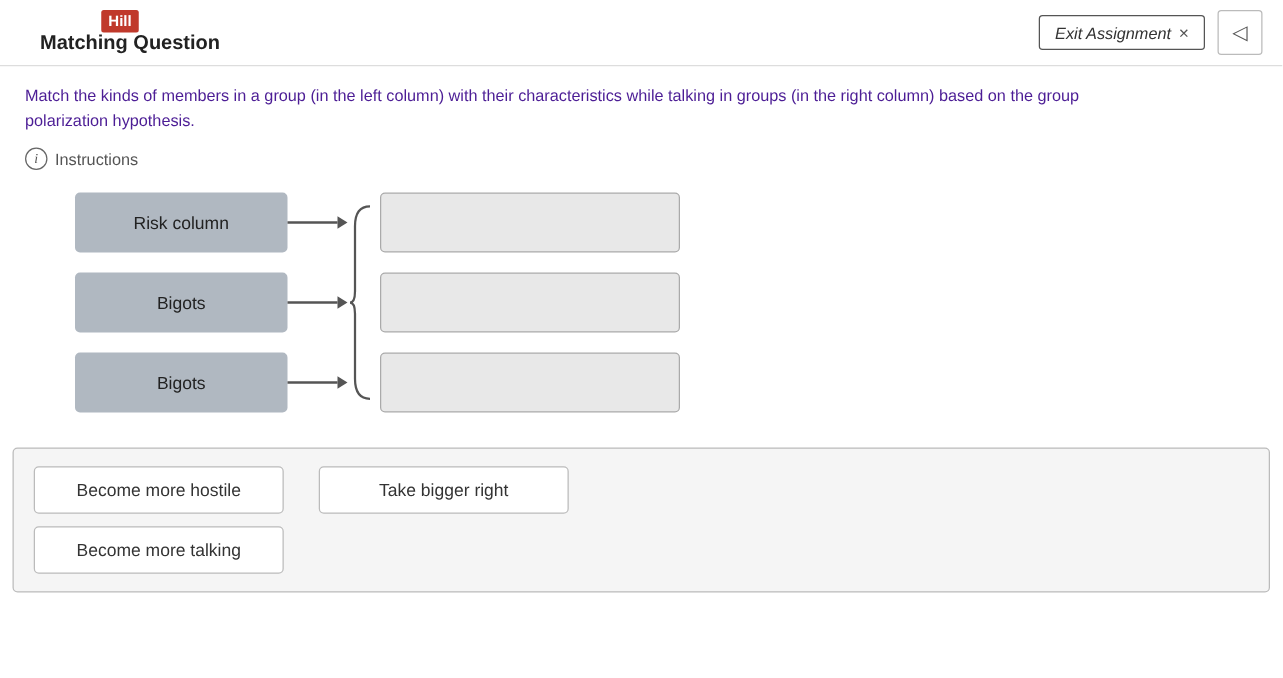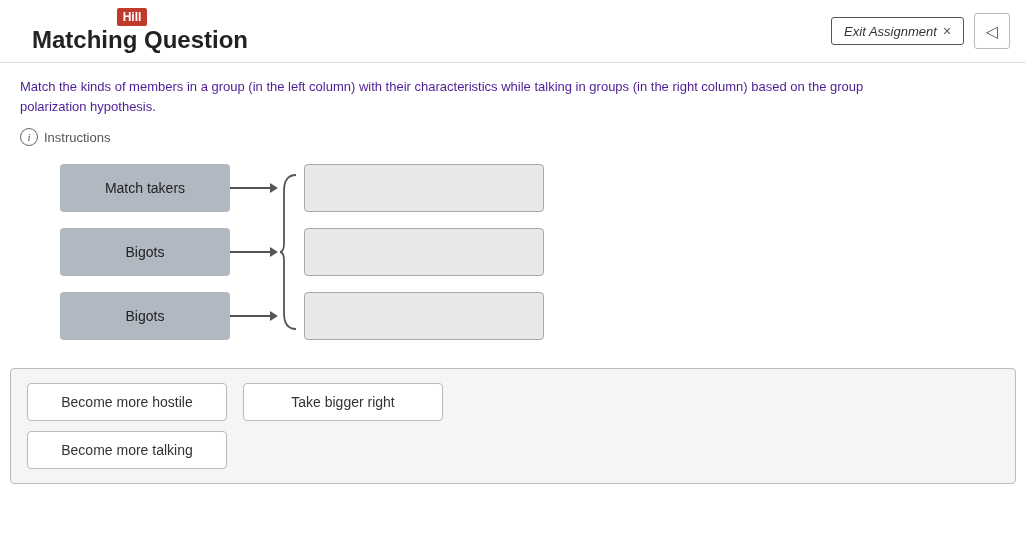--- a/index.html
+++ b/index.html
@@ -25,21 +25,21 @@
     .hill-logo {
       background: #c0392b;
       color: #fff;
       font-weight: bold;
       font-size: 12px;
       padding: 2px 6px;
       border-radius: 2px;
     }
 
     .page-title {
-      font-size: 24px;
+      font-size: 16px;
       font-weight: bold;
       color: #222;
       flex: 1;
       margin-left: 16px;
     }
 
     .exit-btn {
       border: 1px solid #555;
       background: #fff;
       padding: 5px 12px;
@@ -175,21 +175,21 @@
       border: 1.5px solid #bbb;
       border-radius: 4px;
       background: #f5f5f5;
       padding: 14px 16px;
       margin-left: 10px;
       margin-right: 10px;
     }
 
     .answer-row {
       display: flex;
-      gap: 16px;
+      gap: 28px;
       margin-bottom: 10px;
     }
 
     .answer-row:last-child {
       margin-bottom: 0;
     }
 
     .answer-item {
       background: #fff;
       border: 1.5px solid #bbb;
@@ -226,21 +226,21 @@
 
   <div class="instructions-toggle">
     <div class="info-icon">i</div>
     <span>Instructions</span>
   </div>
 
   <div style="display:flex; align-items:center; padding-left:40px; margin-top:18px;">
 
     <div class="left-column">
       <div class="left-item">
-        <span>Match takers</span>
+        <span>Risk column</span>
       </div>
       <div class="left-item">
         <span>Bigots</span>
       </div>
       <div class="left-item">
         <span>Bigots</span>
       </div>
     </div>
 
     <div style="display:flex; flex-direction:column; gap:16px; margin-left:0;">

